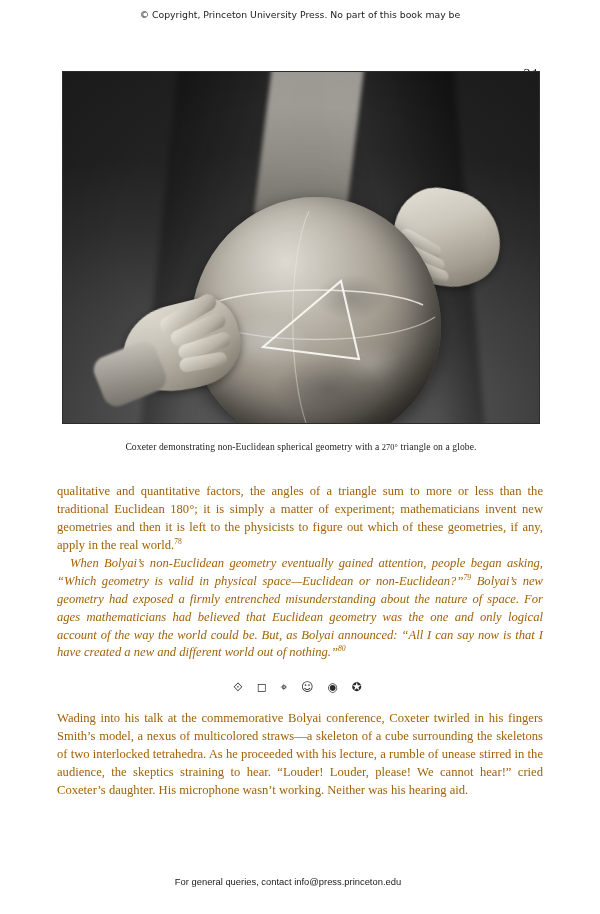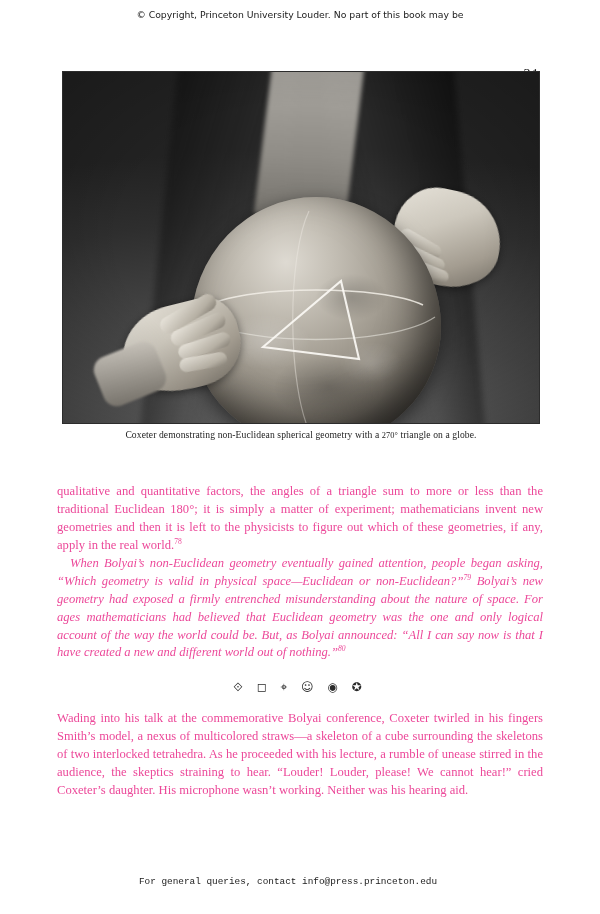--- a/index.html
+++ b/index.html
@@ -163,21 +163,21 @@
     filter: blur(1px);
   }
   .ph-vignette {
     position: absolute;
     inset: 0;
     background: radial-gradient(ellipse 85% 85% at 50% 48%, rgba(0,0,0,0) 45%, rgba(0,0,0,0.35) 100%);
     pointer-events: none;
   }
 
   .figure-caption {
-    margin-top: 4px;
+    margin-top: 16px;
     font-size: 9.6px;
     line-height: 1.4;
     color: #1c1c1c;
     text-align: center;
     letter-spacing: 0.1px;
   }
   .figure-caption .sc {
     font-size: 8.4px;
   }
 
@@ -188,21 +188,21 @@
     left: 57px;
     width: 486px;
   }
   .body-text p {
     margin: 0;
     font-size: 12.6px;
     line-height: 1.425;
     text-align: justify;
     text-justify: inter-word;
     hyphens: none;
-    color: #ec4899;
+    color: #a16207;
   }
   .body-text p.indent {
     text-indent: 13px;
     font-style: italic;
   }
   sup {
     font-size: 7.6px;
     vertical-align: super;
     line-height: 0;
   }
@@ -216,30 +216,30 @@
     font-family: "DejaVu Sans", sans-serif;
   }
 
   
   .footer {
     position: absolute;
     bottom: 27px;
     left: 0;
     width: 576px;
     text-align: center;
-    font-family: Liberation Mono, monospace;
+    font-family: Liberation Sans, sans-serif;
     font-size: 9.4px;
     color: #1a1a1a;
   }
 </style>
 </head>
 <body>
 
 <div class="copyright">
-  <div>© Copyright, Princeton University Louder. No part of this book may be</div>
+  <div>© Copyright, Princeton University Press. No part of this book may be</div>
 </div>
 
 <div class="running-head">
   <span class="rh-title">MISSION TO BUDAPEST</span>
   <span class="rh-page">31</span>
 </div>
 
 <div class="figure">
   <div class="figure-image">
     <div class="ph-bg"></div>

